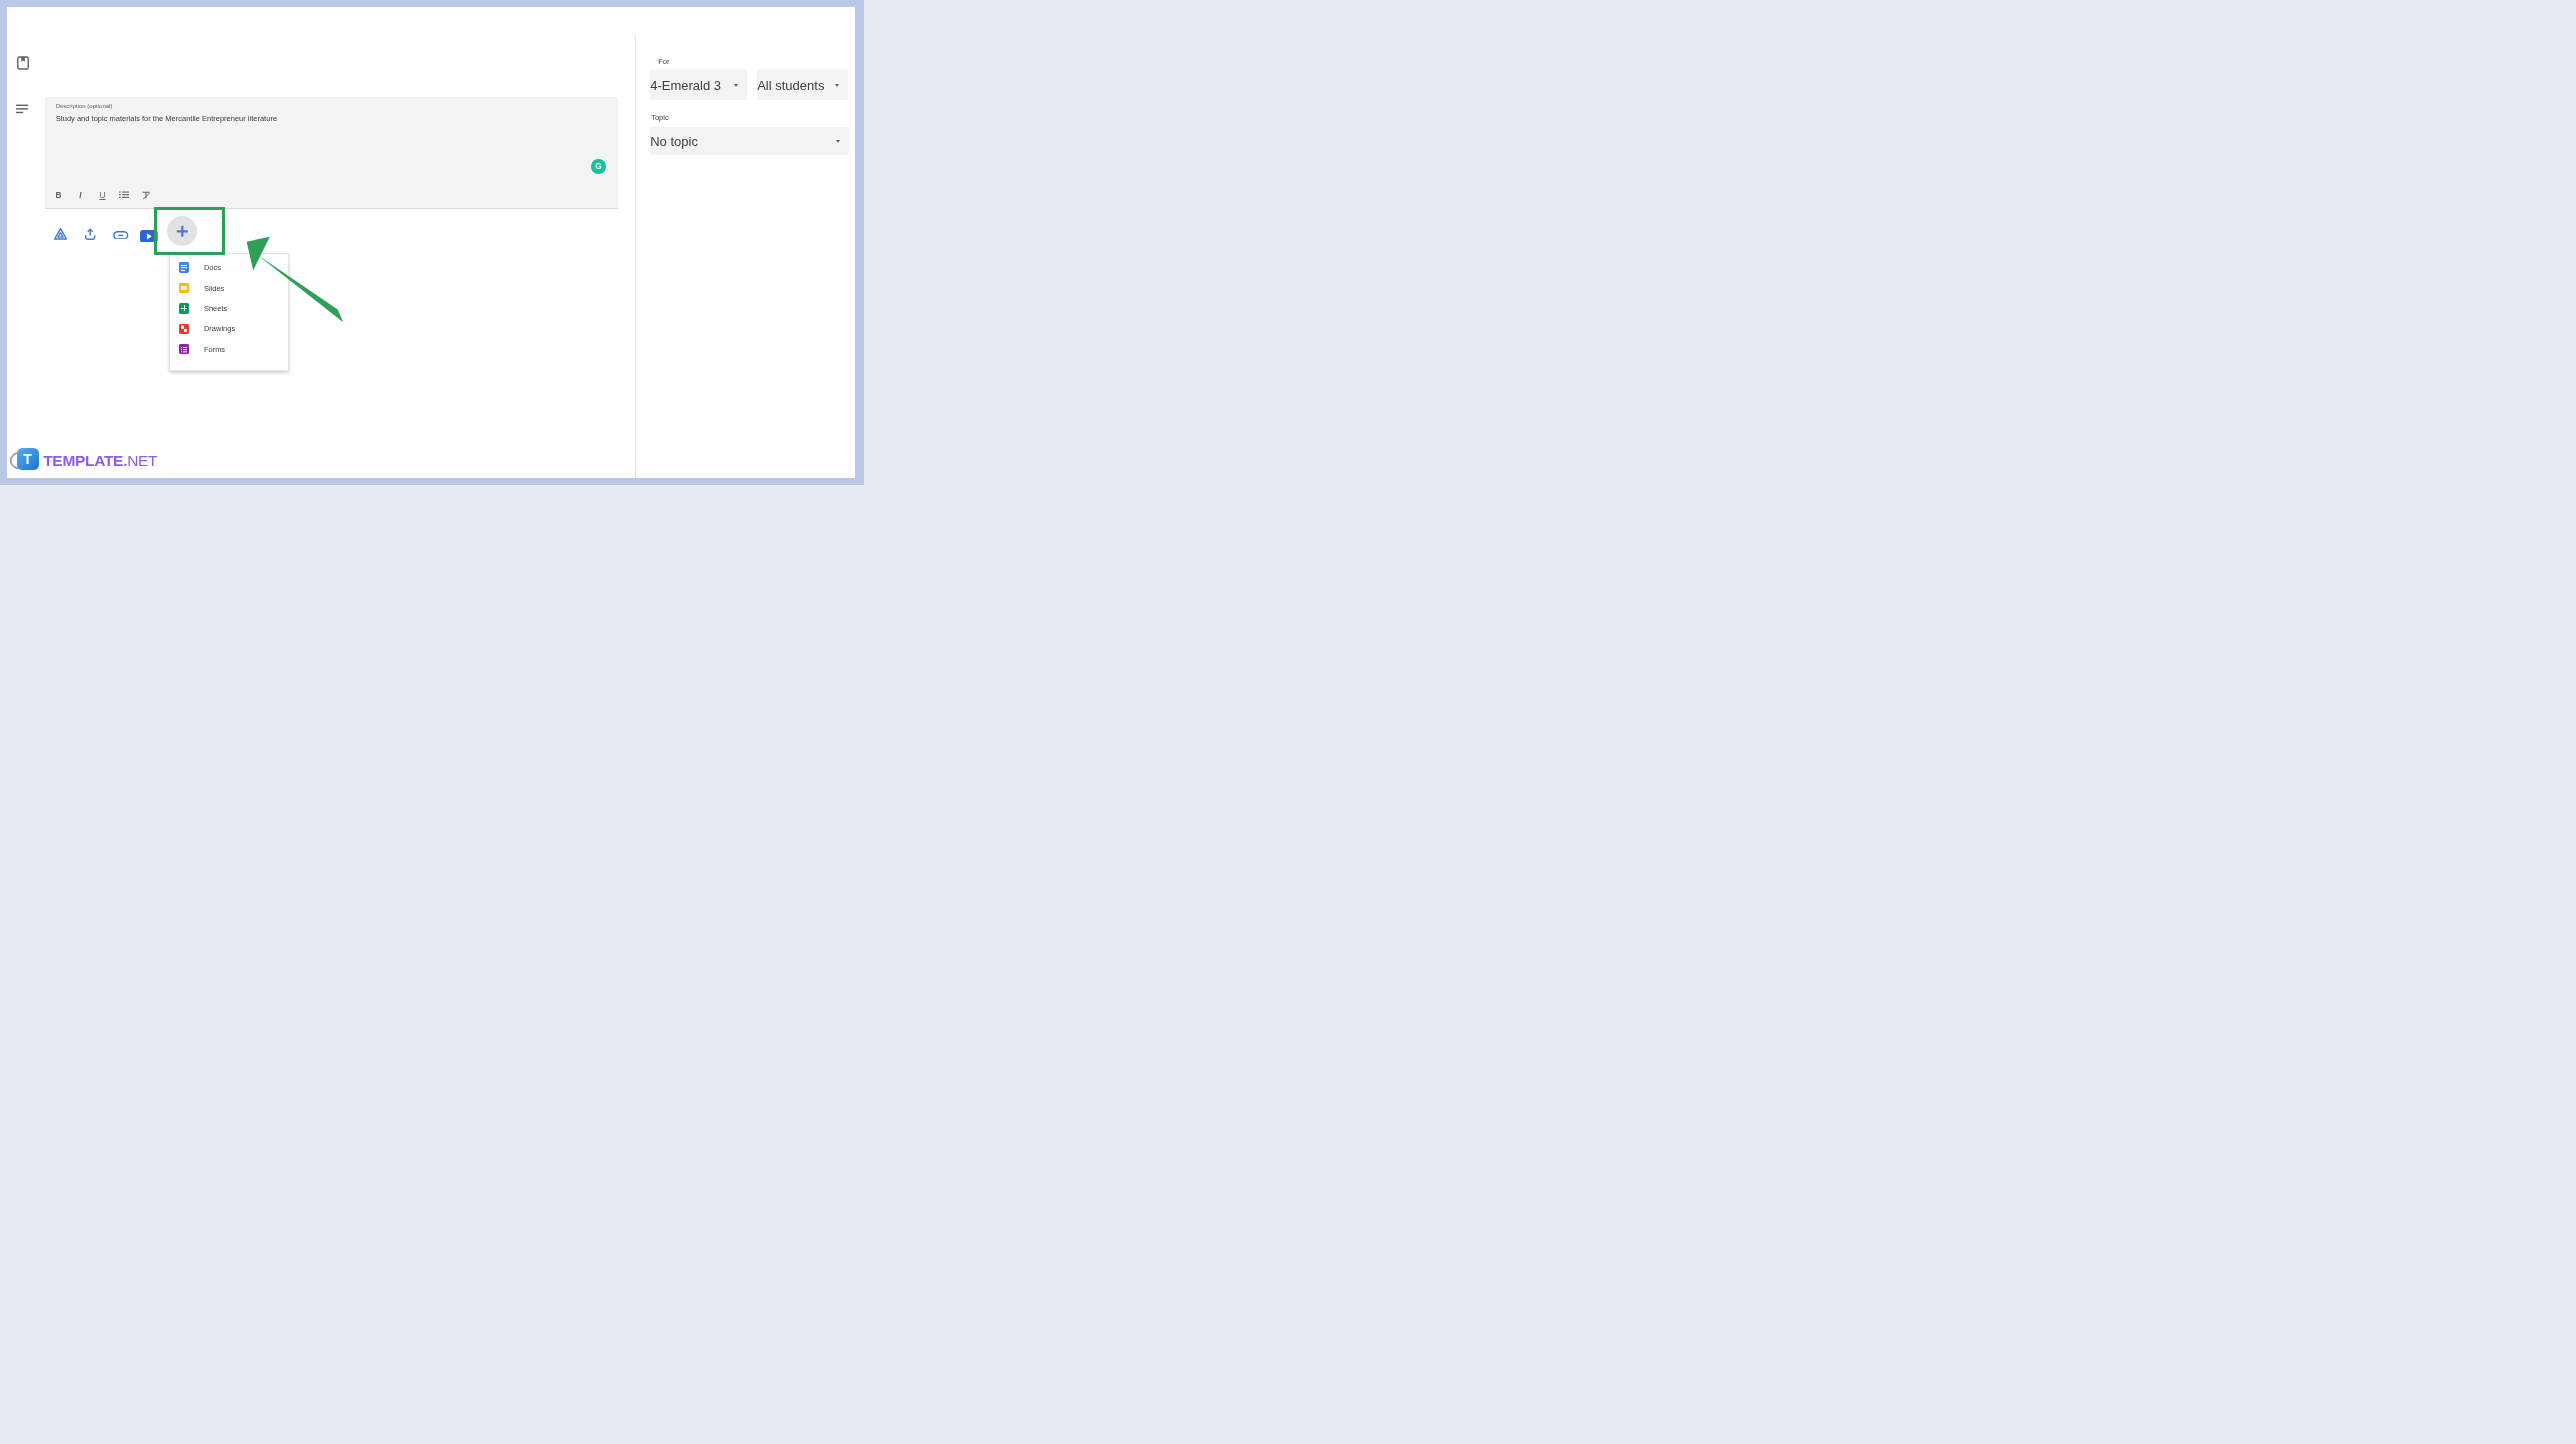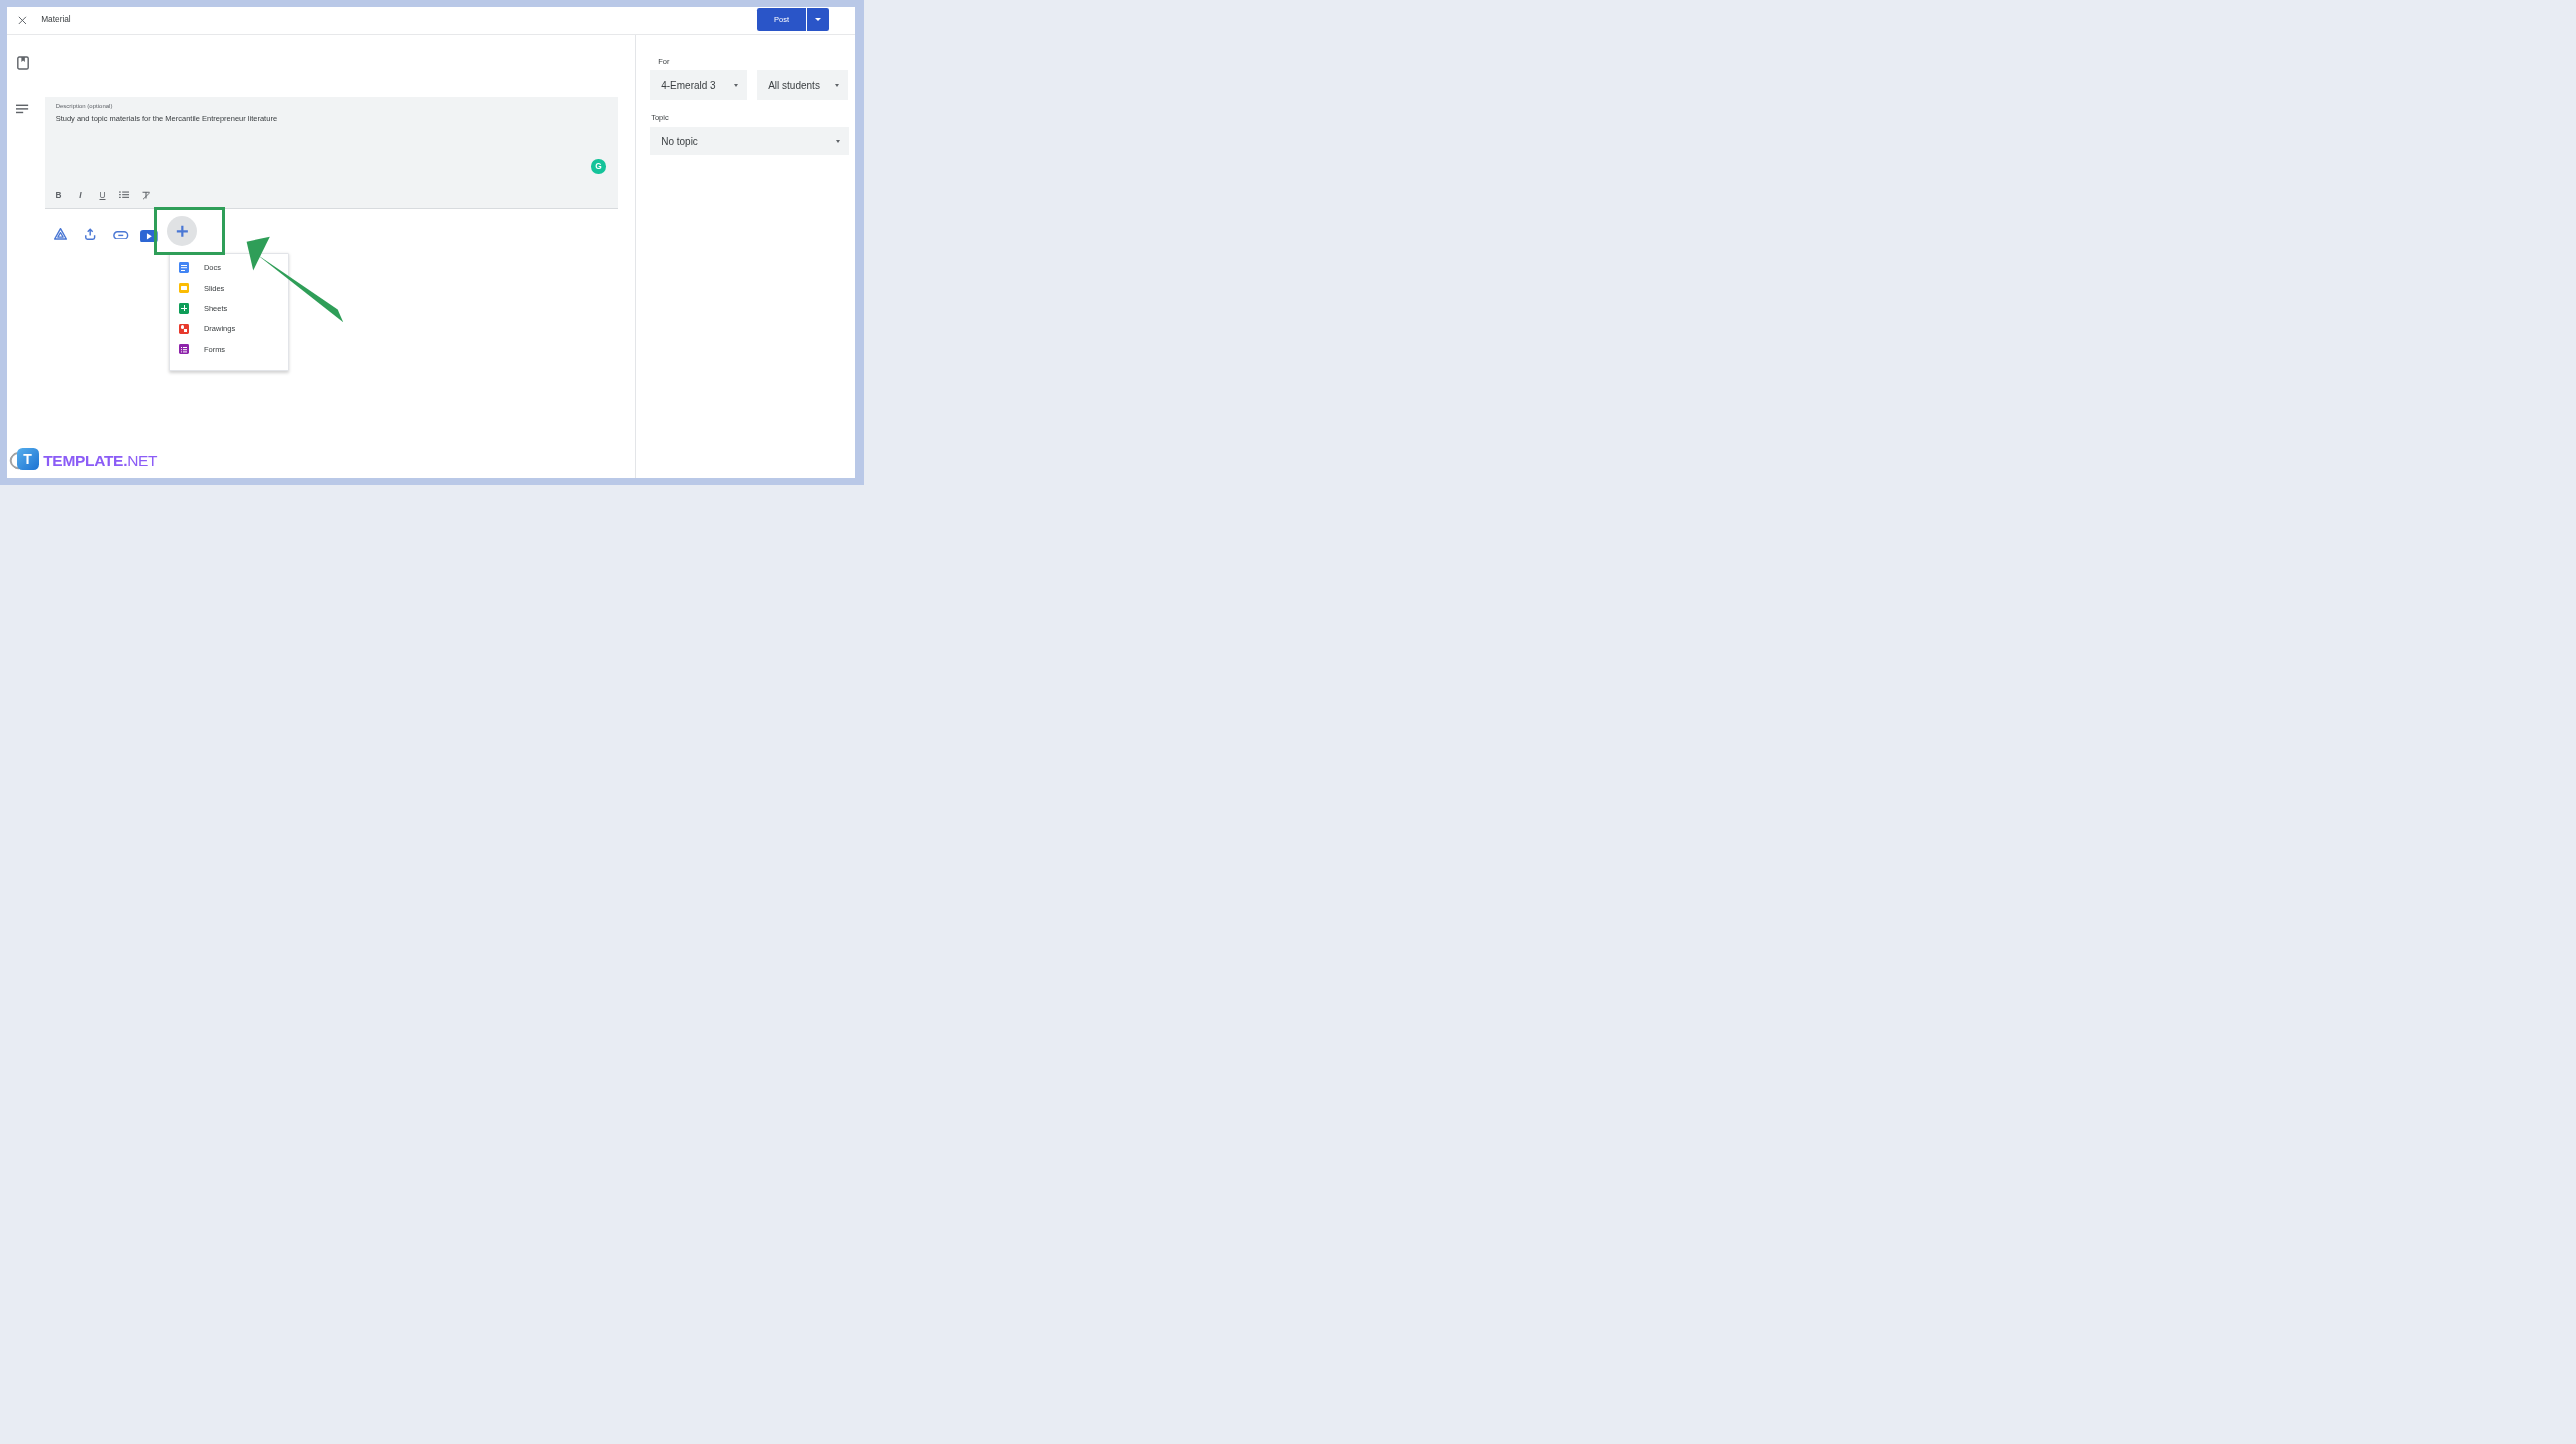--- a/index.html
+++ b/index.html
@@ -60,52 +60,38 @@
   .mi-sheets::after{content:"";position:absolute;left:2.2px;top:4.6px;width:6px;height:1.4px;background:#fff;}
   .mi-drawings::before{content:"";position:absolute;left:1.9px;top:1.9px;width:3.3px;height:3.3px;border-radius:50%;background:#fff;}
   .mi-drawings::after{content:"";position:absolute;left:5.2px;top:5.2px;width:3px;height:3px;background:#fff;}
   .mi-forms::before{content:"";position:absolute;left:2.2px;top:2.8px;width:1.1px;height:1.1px;background:#fff;box-shadow:0 2.2px 0 #fff,0 4.4px 0 #fff;}
   .mi-forms::after{content:"";position:absolute;left:4.4px;top:2.8px;width:3.9px;height:1.1px;background:#fff;box-shadow:0 2.2px 0 #fff,0 4.4px 0 #fff;}
 
   
   .vdivider{position:absolute;left:628px;top:28px;width:0.6px;height:443px;background:#e3e5e8;}
   .side-label{position:absolute;font-size:7.5px;color:var(--text_primary);}
   .select{position:absolute;background:var(--field_bg);display:flex;align-items:center;cursor:pointer;}
-  .sel-val{margin-left:11px;font-size:10px;color:var(--text_primary);}
+  .sel-val{font-size:13px;color:var(--text_primary);}
   .caret{position:absolute;right:8.8px;width:0;height:0;border-left:2.8px solid transparent;border-right:2.8px solid transparent;border-top:3.3px solid var(--text_secondary);}
 
   
   .crescent{position:absolute;left:2.8px;top:445px;width:16.6px;height:16.6px;border-radius:50%;border:2.2px solid #a3a3a3;border-right-color:transparent;border-top-color:transparent;transform:rotate(40deg);}
   .logo-badge{position:absolute;left:9.4px;top:441px;width:22px;height:22px;border-radius:5.5px;background:linear-gradient(135deg,#55aeec 0%,#1d72d2 100%);display:flex;align-items:center;justify-content:center;color:#fff;font-size:14px;font-weight:bold;}
   .wordmark{position:absolute;left:36px;top:445px;font-size:15.5px;color:#8b5cf6;letter-spacing:-0.3px;white-space:nowrap;text-align:center;}
   .wm-bold{font-weight:bold;}
   .wm-light{font-weight:normal;}
 
   svg{display:block;}
 </style>
 </head>
 <body>
 
 <div class="canvas">
   <div class="stage">
 
-    <div class="header">
-      <div class="close-btn">
-        <svg width="8.8" height="8.8" viewBox="0 0 16 16">
-          <path d="M1.5 1.5 L14.5 14.5 M14.5 1.5 L1.5 14.5" stroke="#5f6368" stroke-width="1.8"></path>
-        </svg>
-      </div>
-      <div class="hdr-title">Material</div>
-      <div class="post-group">
-        <button class="post-main">Post</button>
-        <button class="post-caret">
-          <span class="tri-down-white"></span>
-        </button>
-      </div>
-    </div>
 
     <div class="rail-icon" style="left:10px;top:49px;">
       <svg width="12" height="14" viewBox="0 0 22 25">
         <rect x="1.5" y="1.5" width="19" height="22" rx="2.5" fill="none" stroke="#5f6368" stroke-width="2.6"></rect>
         <path d="M8 1.5 v9 l3.2 -2.8 3.2 2.8 v-9 Z" fill="#5f6368"></path>
       </svg>
     </div>
     <div class="rail-icon" style="left:8.8px;top:97px;">
       <svg width="12.7" height="10" viewBox="0 0 23 18">
         <rect x="0" y="1" width="22" height="2.6" fill="#5f6368"></rect>

